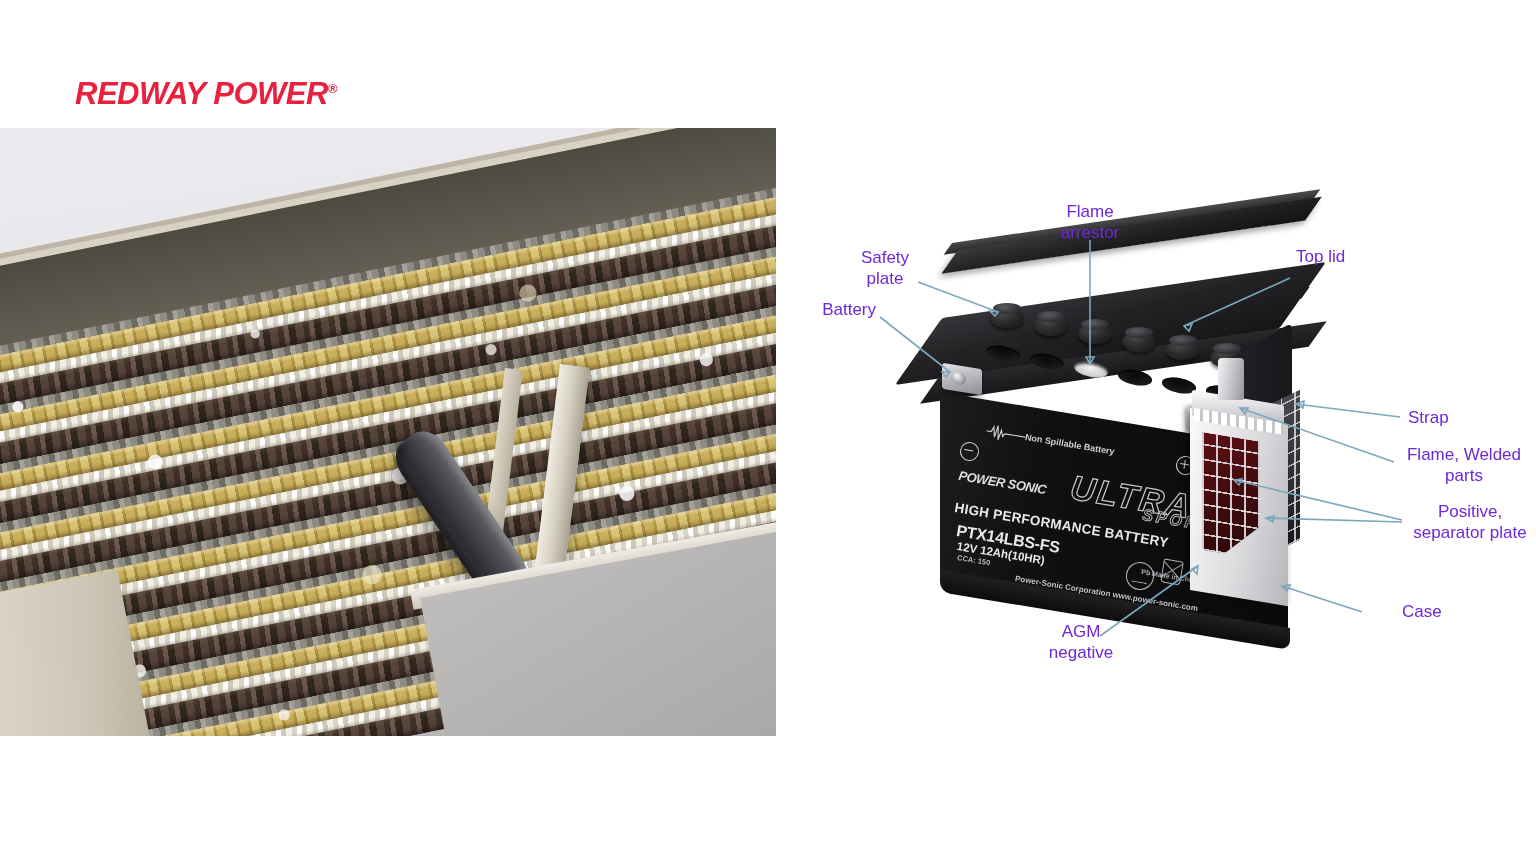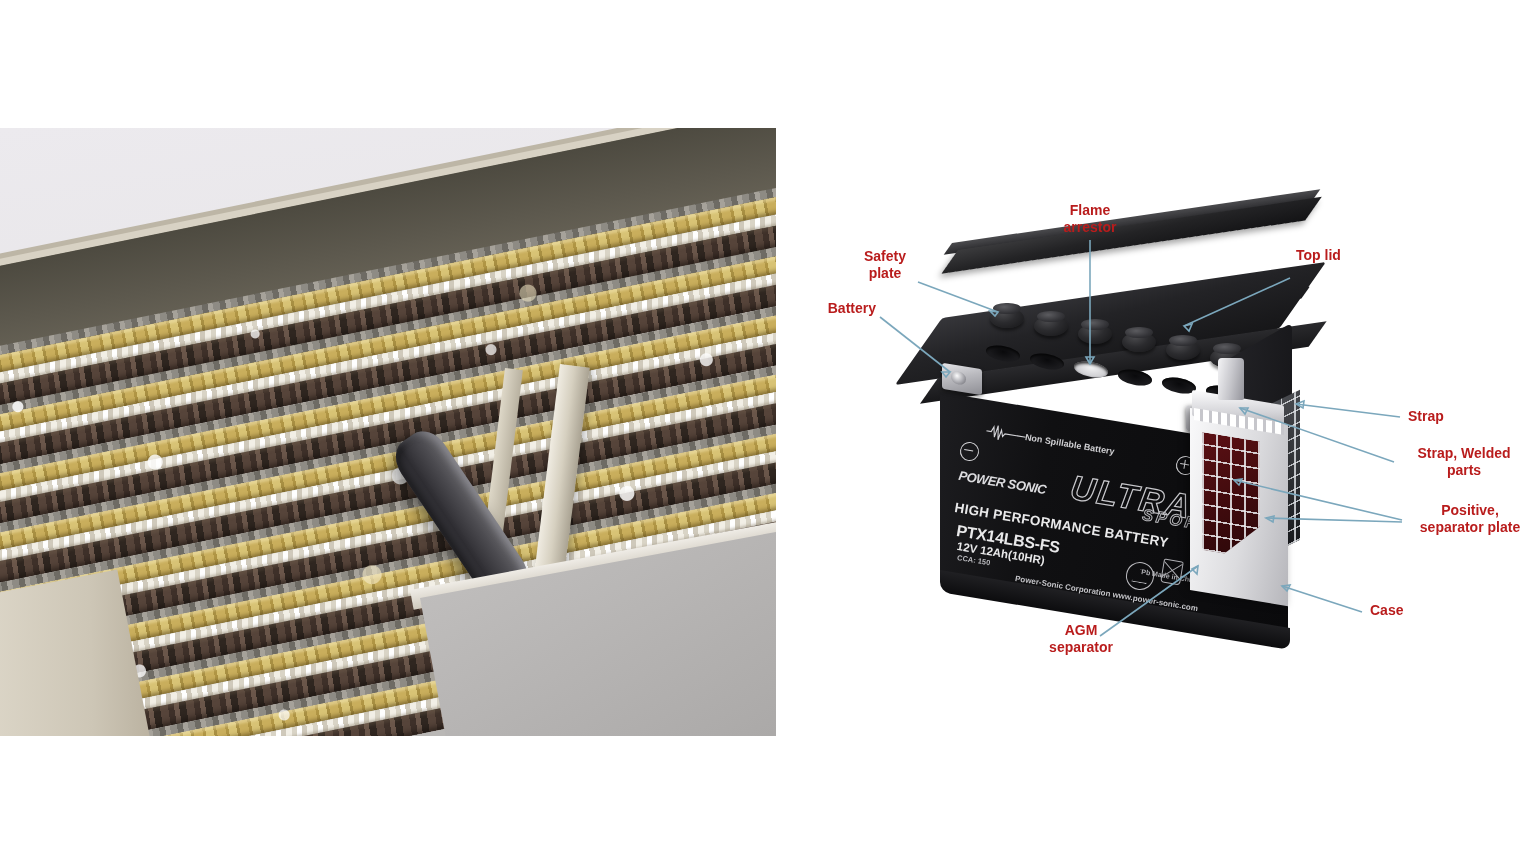--- a/index.html
+++ b/index.html
@@ -154,21 +154,21 @@
     background:linear-gradient(90deg,#ded8c8 0%,#b8b1a0 100%);
     transform:rotate(7deg);transform-origin:left top;
   }
 
   
   .diagram{position:absolute;left:790px;top:150px;width:746px;height:560px;}
 
   .lbl{
     position:absolute;
     font-family:"Liberation Sans", sans-serif;
-    font-size:14px;font-weight:bold;color:#b91c1c;
+    font-size:17px;font-weight:normal;color:#6d28d9;
     line-height:1.22;
     white-space:pre-line;
   }
   .lbl.center{text-align:center;}
   .lbl.right{text-align:right;}
   .lbl.left{text-align:left;}
 
   svg.leaders{position:absolute;left:0;top:0;width:746px;height:560px;overflow:visible;}
   svg.leaders line, svg.leaders path{stroke:#7ba7bc;stroke-width:1.6;fill:none;}
 
@@ -397,20 +397,21 @@
   }
   .squiggle{
     position:absolute;left:196px;top:276px;width:40px;height:16px;transform:rotate(9.4deg);
   }
 </style>
 </head>
 <body>
 
 <div class="stage">
 
+  <div class="logo"><span>REDWAY POWER</span><span class="reg">®</span></div>
 
   <div class="photo">
     <div class="ph-sky"></div>
     <div class="ph-wall-top"></div>
     <div class="ph-wall"></div>
 
     <div class="ph-stack">
       <div class="plate" style="top:0px">
           <div class="p-gray"></div>
           <div class="p-yellow"></div>
@@ -576,25 +577,25 @@
 
     <div class="lbl right" style="left:0px;top:150px;width:86px;">Battery</div>
 
     <div class="lbl center" style="left:252px;top:52px;width:96px;">Flame
 arrestor</div>
 
     <div class="lbl left" style="left:506px;top:97px;width:100px;">Top lid</div>
 
     <div class="lbl left" style="left:618px;top:258px;width:110px;">Strap</div>
 
-    <div class="lbl center" style="left:608px;top:295px;width:132px;">Strap, Welded
+    <div class="lbl center" style="left:608px;top:295px;width:132px;">Flame, Welded
 parts</div>
 
     <div class="lbl center" style="left:614px;top:352px;width:132px;">Positive,
 separator plate</div>
 
-    <div class="lbl left" style="left:580px;top:452px;width:90px;">Case</div>
+    <div class="lbl left" style="left:612px;top:452px;width:90px;">Case</div>
 
     <div class="lbl center" style="left:236px;top:472px;width:110px;">AGM
-separator</div>
+negative</div>
 
   </div>
 </div>
 
 </body></html>

